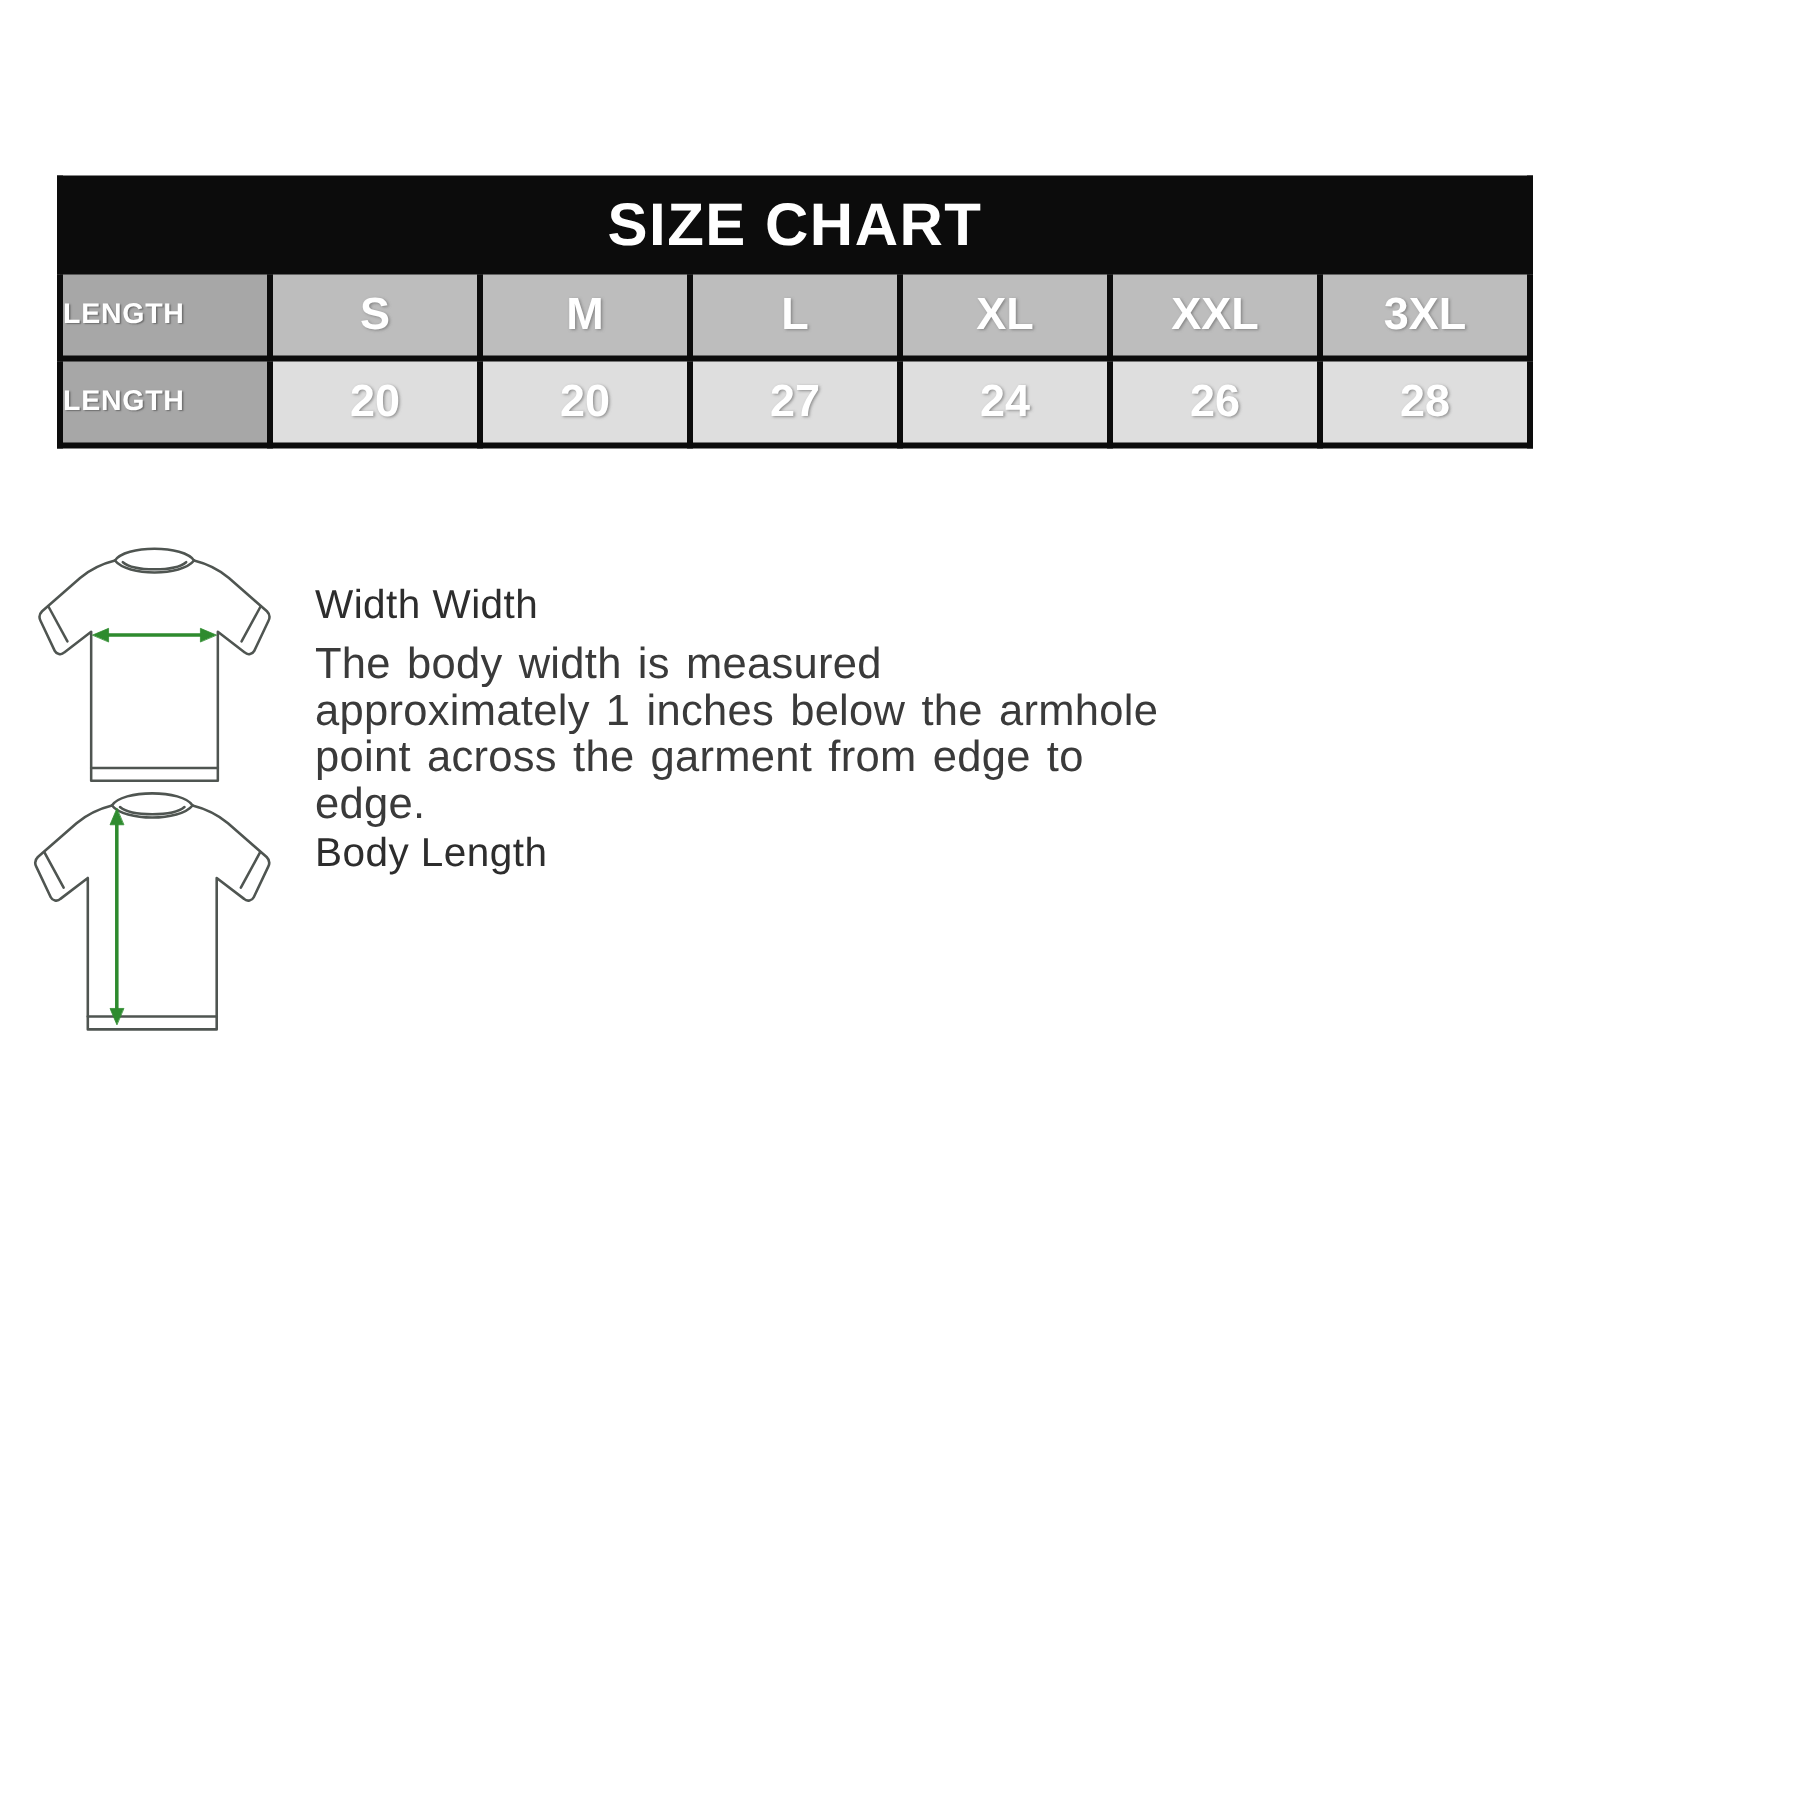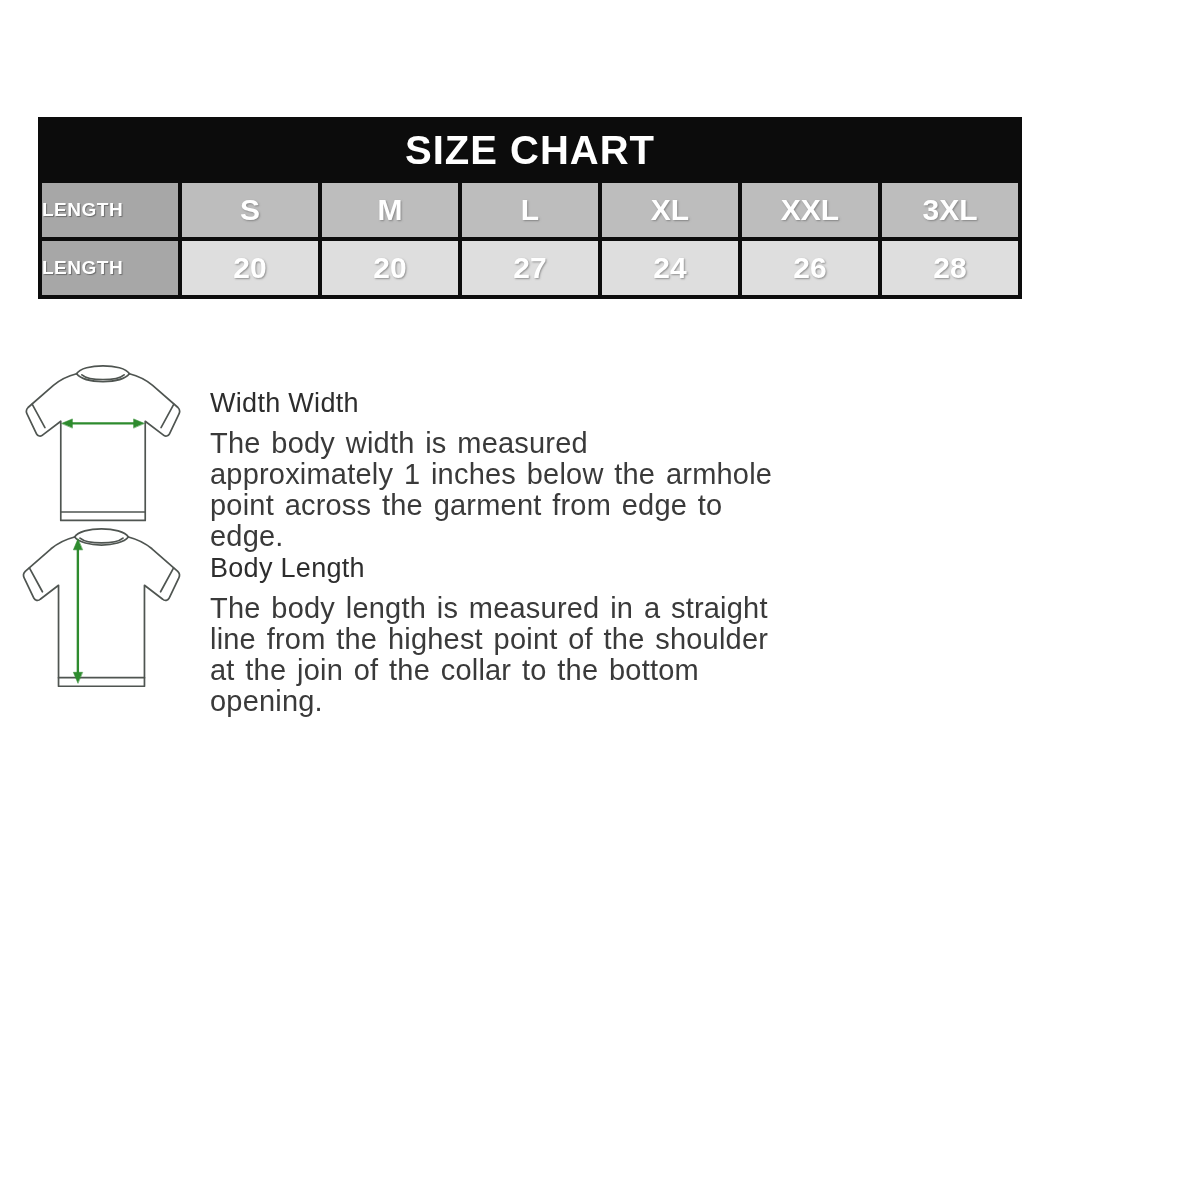--- a/index.html
+++ b/index.html
@@ -152,16 +152,15 @@
 
     <g stroke="#2e8b2e" fill="#2e8b2e" stroke-width="2.2">
       <line x1="58" y1="24" x2="58" y2="140"></line>
       <polygon points="58,15 53.8,25 62.2,25" stroke-width="0.5"></polygon>
       <polygon points="58,149 53.8,139 62.2,139" stroke-width="0.5"></polygon>
     </g>
   </svg>
 
   <div class="measure-text text-length">
     <h3>Body Length</h3>
-    <p>The body length is measured in a straight line from the highest point of the shoulder at the join of the collar to the bottom opening.</p>
   </div>
 
 </div>
 
 </body></html>

